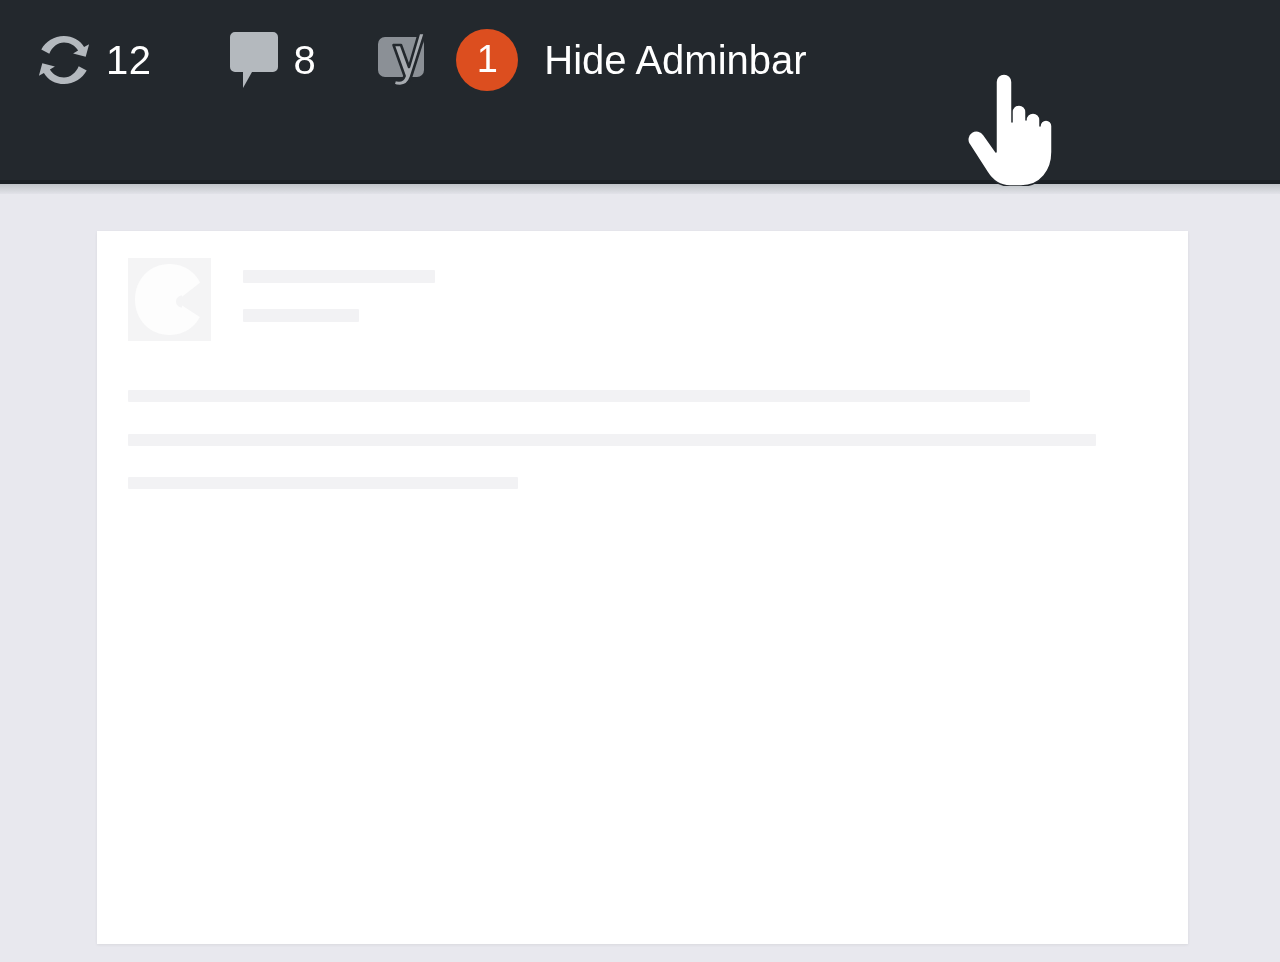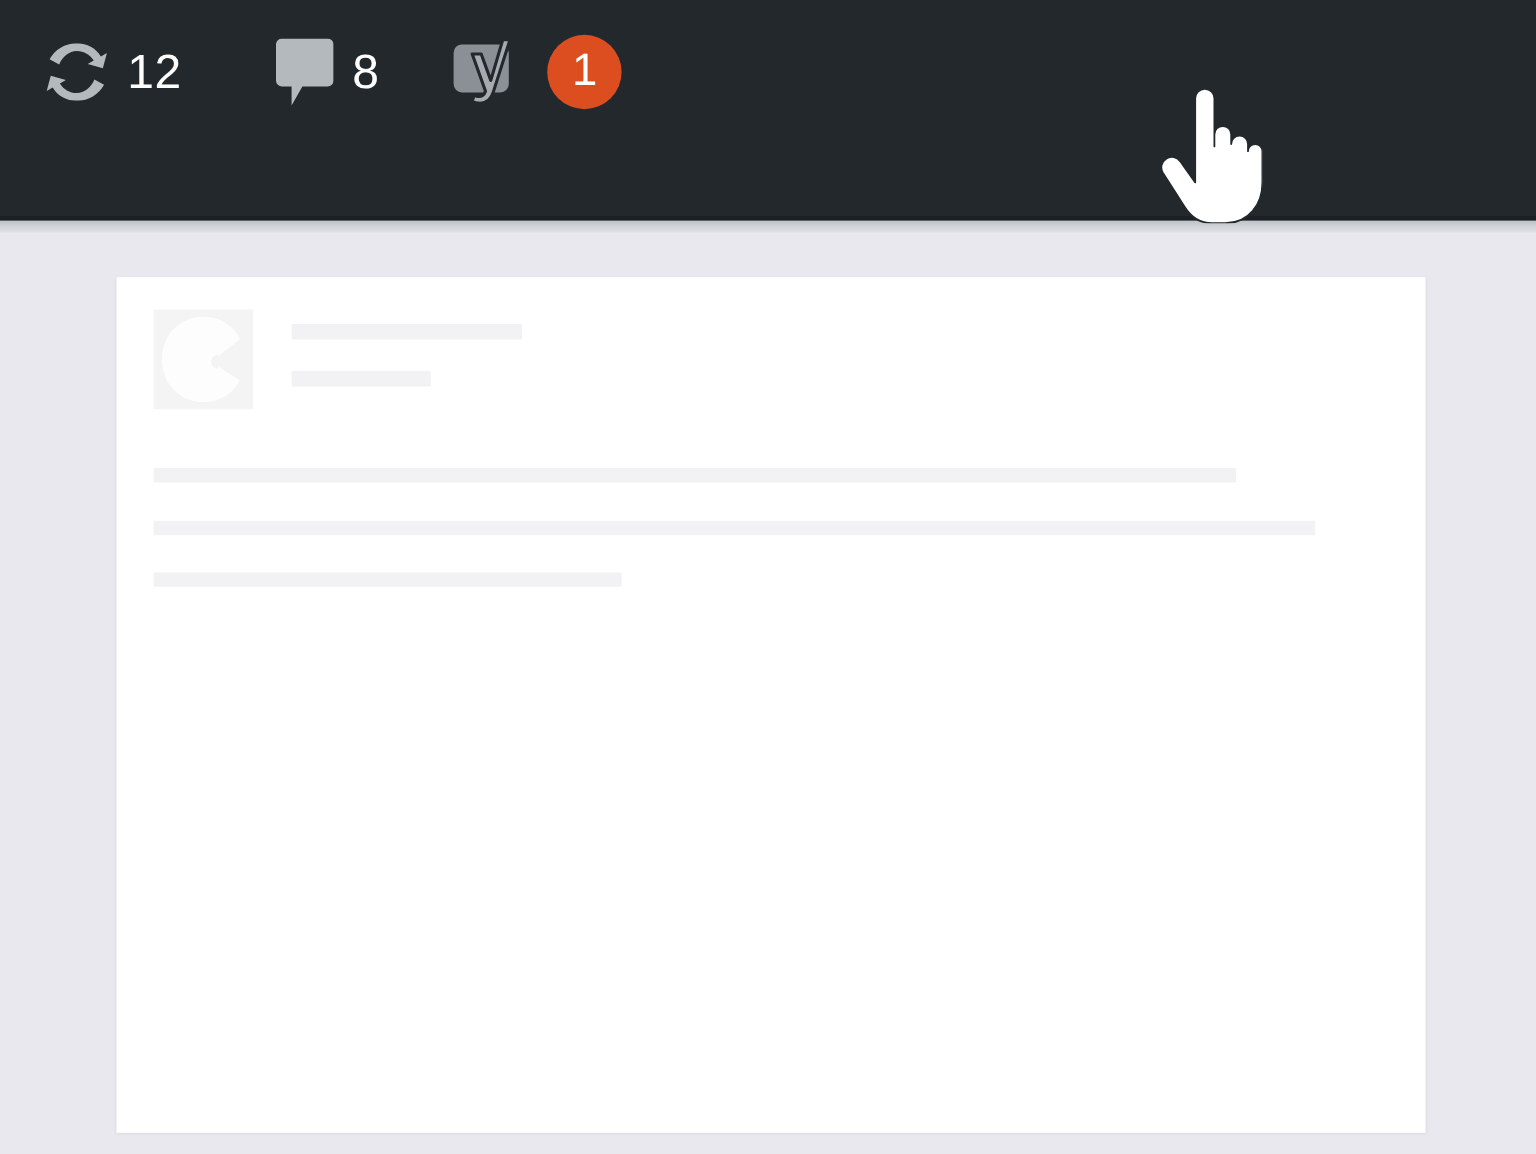--- a/index.html
+++ b/index.html
@@ -247,20 +247,23 @@
         </svg>
       </span>
     </div>
 
     <div class="ab-item" id="badge-item">
       <div class="badge-circle">
         <span>1</span>
       </div>
     </div>
 
+    <div class="ab-item" id="hide-adminbar-item">
+      <span class="ab-label">Hide Adminbar</span>
+    </div>
 
   </div>
 
   <div id="ab-divider"></div>
 </div>
 
 <div id="ab-shadow"></div>
 
 <div id="cursor">
   <svg width="86" height="112" viewBox="0 0 86 112" xmlns="http://www.w3.org/2000/svg">

